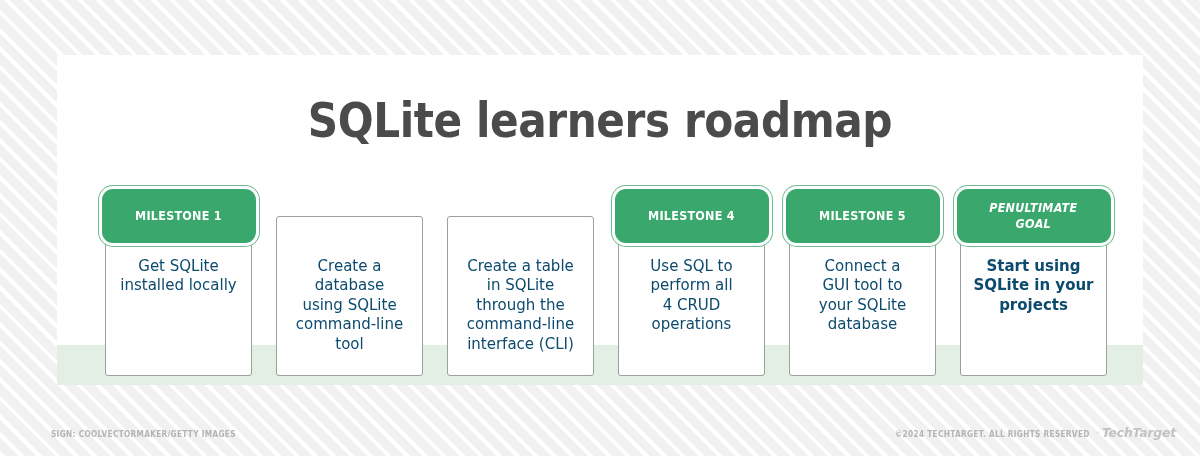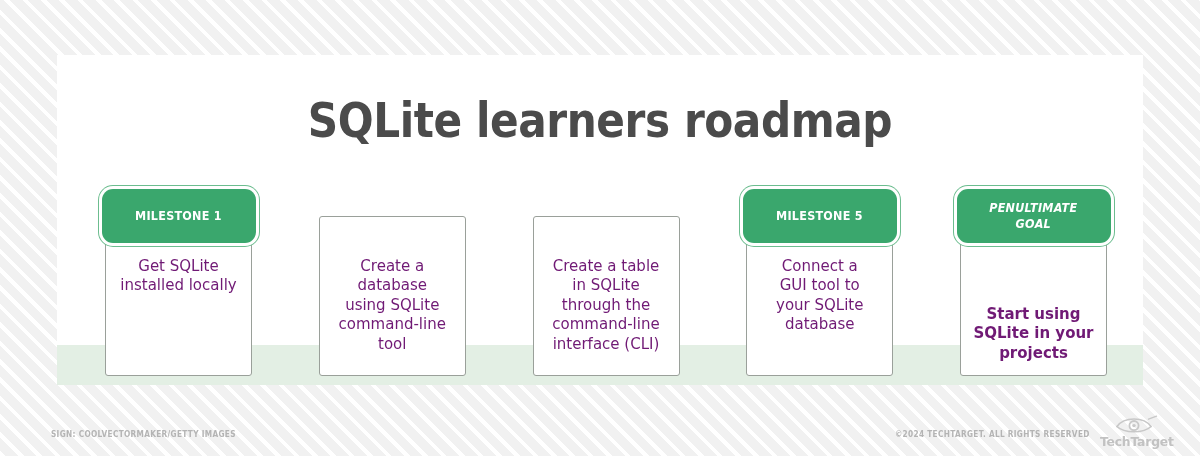--- a/index.html
+++ b/index.html
@@ -93,24 +93,24 @@
   
   .col-text {
     position: absolute;
     left: 0;
     top: 68px;
     width: 147px;
     text-align: center;
     font-family: "DejaVu Sans", sans-serif;
     font-size: 15px;
     line-height: 19.4px;
-    color: #701a75;
+    color: #0c4a6e;
     white-space: pre-line;
   }
-  .col-text.bold { font-weight: 700; margin-top: 48px; }
+  .col-text.bold { font-weight: 700; }
 
   
   .badge {
     position: absolute;
     left: 50%;
     top: 0;
     transform: translateX(-50%);
     width: 154px;
     min-height: 54px;
     background: #3aa76d;
@@ -164,23 +164,24 @@
     white-space: nowrap;
   }
 
   .logo {
     position: absolute;
     right: 22px;
     top: 414px;
     width: 82px;
     height: 36px;
     display: flex;
-    flex-direction: column;
+    flex-direction: row;
     align-items: center;
     justify-content: flex-start;
+    font-style: italic;
   }
   .logo-eye { display: block; }
   .logo-word {
     font-family: "DejaVu Sans", sans-serif;
     font-weight: 700;
     font-size: 13px;
     color: #c2c2c2;
     letter-spacing: -0.2px;
     transform: scaleX(0.95);
     margin-top: 1px;
@@ -217,20 +218,30 @@
 
     <div class="col">
       <div class="col-box"></div>
       <div class="col-text">Create a table
 in SQLite
 through the
 command-line
 interface (CLI)</div>
     </div>
 
+    <div class="col">
+      <div class="col-box"></div>
+      <div class="badge">
+        <span class="badge-label">MILESTONE 4</span>
+      </div>
+      <div class="col-text">Use SQL to
+perform all
+4 CRUD
+operations</div>
+    </div>
 
     <div class="col">
       <div class="col-box"></div>
       <div class="badge">
         <span class="badge-label">MILESTONE 5</span>
       </div>
       <div class="col-text">Connect a
 GUI tool to
 your SQLite
 database</div>

